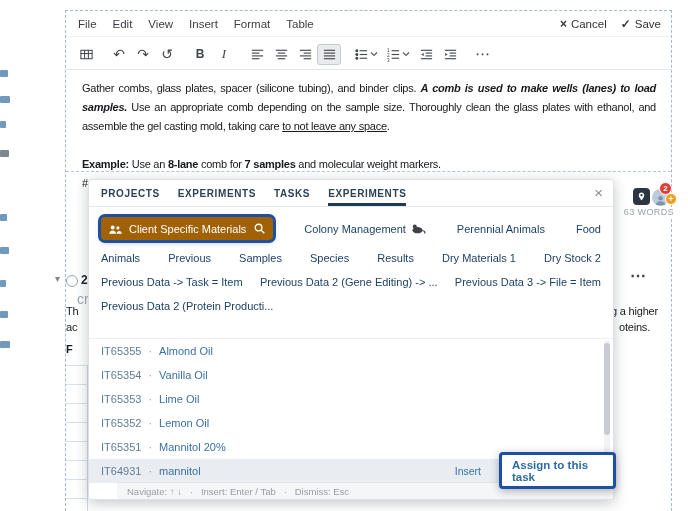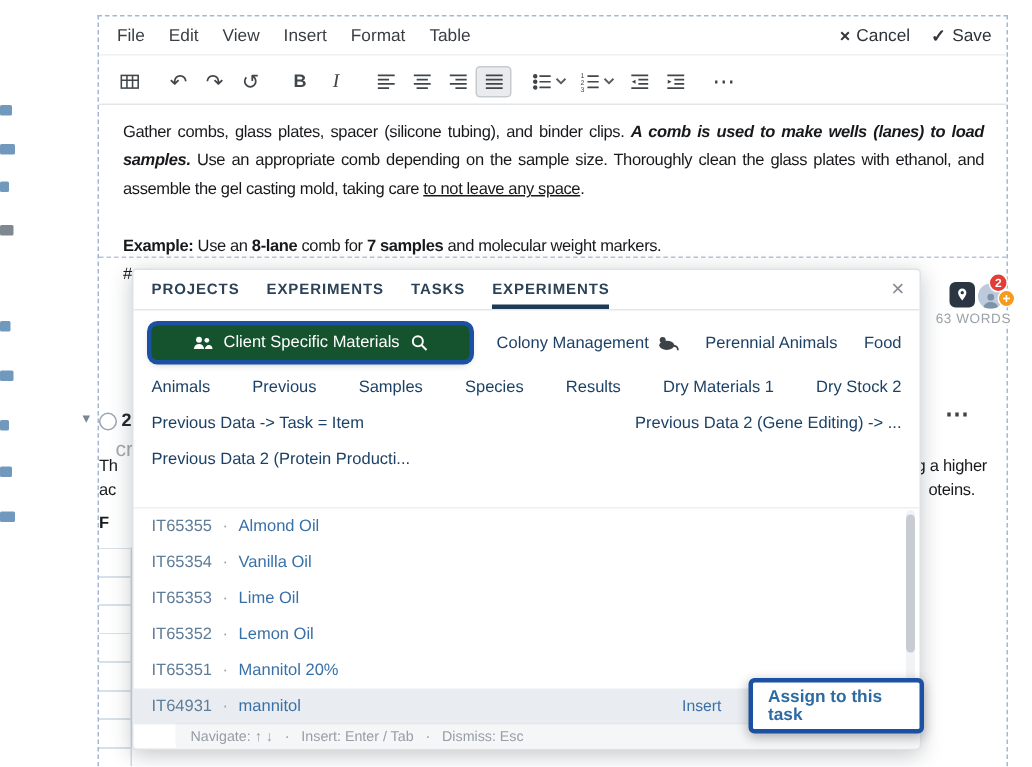--- a/index.html
+++ b/index.html
@@ -63,22 +63,22 @@
     border:1px solid #dfe2e5;box-shadow:0 3px 14px rgba(20,30,45,.25);box-sizing:border-box;z-index:5;}
   .tabs{display:flex;align-items:center;height:27px;padding:0 12px;border-bottom:1px solid #e4e7ea;
     gap:18px;box-sizing:border-box;}
   .tab{font-size:10px;font-weight:bold;color:#2c4257;letter-spacing:.6px;padding:7px 0;}
   .tab.active{border-bottom:3px solid #1d3b55;padding-bottom:4px;}
   .popup-close{position:absolute;right:10px;top:4px;font-size:15px;color:#868d94;}
   .chips{padding:10px 12px 0;}
   .chip-row{display:flex;justify-content:space-between;align-items:center;margin-bottom:12px;}
   .chip-row.left{justify-content:flex-start;margin-bottom:0;}
   .chip{font-size:11px;color:#1d4166;white-space:nowrap;}
-  .chip-selected{background:#14532d;color:#fff;padding:5px 27px;border-radius:4px;display:flex;
-    align-items:flex-start;gap:7px;box-shadow:0 0 0 3px #1b50a2,0 2px 6px rgba(0,0,0,.3);}
+  .chip-selected{background:#a16207;color:#fff;padding:5px 7px;border-radius:4px;display:flex;
+    align-items:center;gap:7px;box-shadow:0 0 0 3px #1b50a2,0 2px 6px rgba(0,0,0,.3);}
   .chip-colony{display:flex;align-items:center;gap:5px;}
   .list{position:absolute;left:0;right:0;top:158px;bottom:17px;border-top:1px solid #edeff1;}
   .row{height:24px;display:flex;align-items:center;padding:0 12px;font-size:11px;position:relative;}
   .row-id{color:#5f7d99;}
   .row-dot{color:#93a1af;margin:0 7px;}
   .row-name{color:#3a70a8;}
   .row.highlight{background:#e9edf1;}
   .row-insert{position:absolute;right:132px;color:#3a70a8;font-size:10.5px;}
   .sb-track{position:absolute;right:3px;top:160px;width:6px;height:140px;background:#f2f3f4;border-radius:3px;}
   .sb-thumb{position:absolute;right:3px;top:163px;width:6px;height:92px;background:#c7ccd2;border-radius:3px;}
@@ -300,20 +300,21 @@
       <span class="chip">Previous</span>
       <span class="chip">Samples</span>
       <span class="chip">Species</span>
       <span class="chip">Results</span>
       <span class="chip">Dry Materials 1</span>
       <span class="chip">Dry Stock 2</span>
     </div>
     <div class="chip-row">
       <span class="chip">Previous Data -&gt; Task = Item</span>
       <span class="chip">Previous Data 2 (Gene Editing) -&gt; ...</span>
+      <span class="chip">Previous Data 3 -&gt; File = Item</span>
     </div>
     <div class="chip-row left">
       <span class="chip">Previous Data 2 (Protein Producti...</span>
     </div>
   </div>
 
   <div class="list">
     <div class="row">
       <span class="row-id">IT65355</span>
         <span class="row-dot">·</span>

